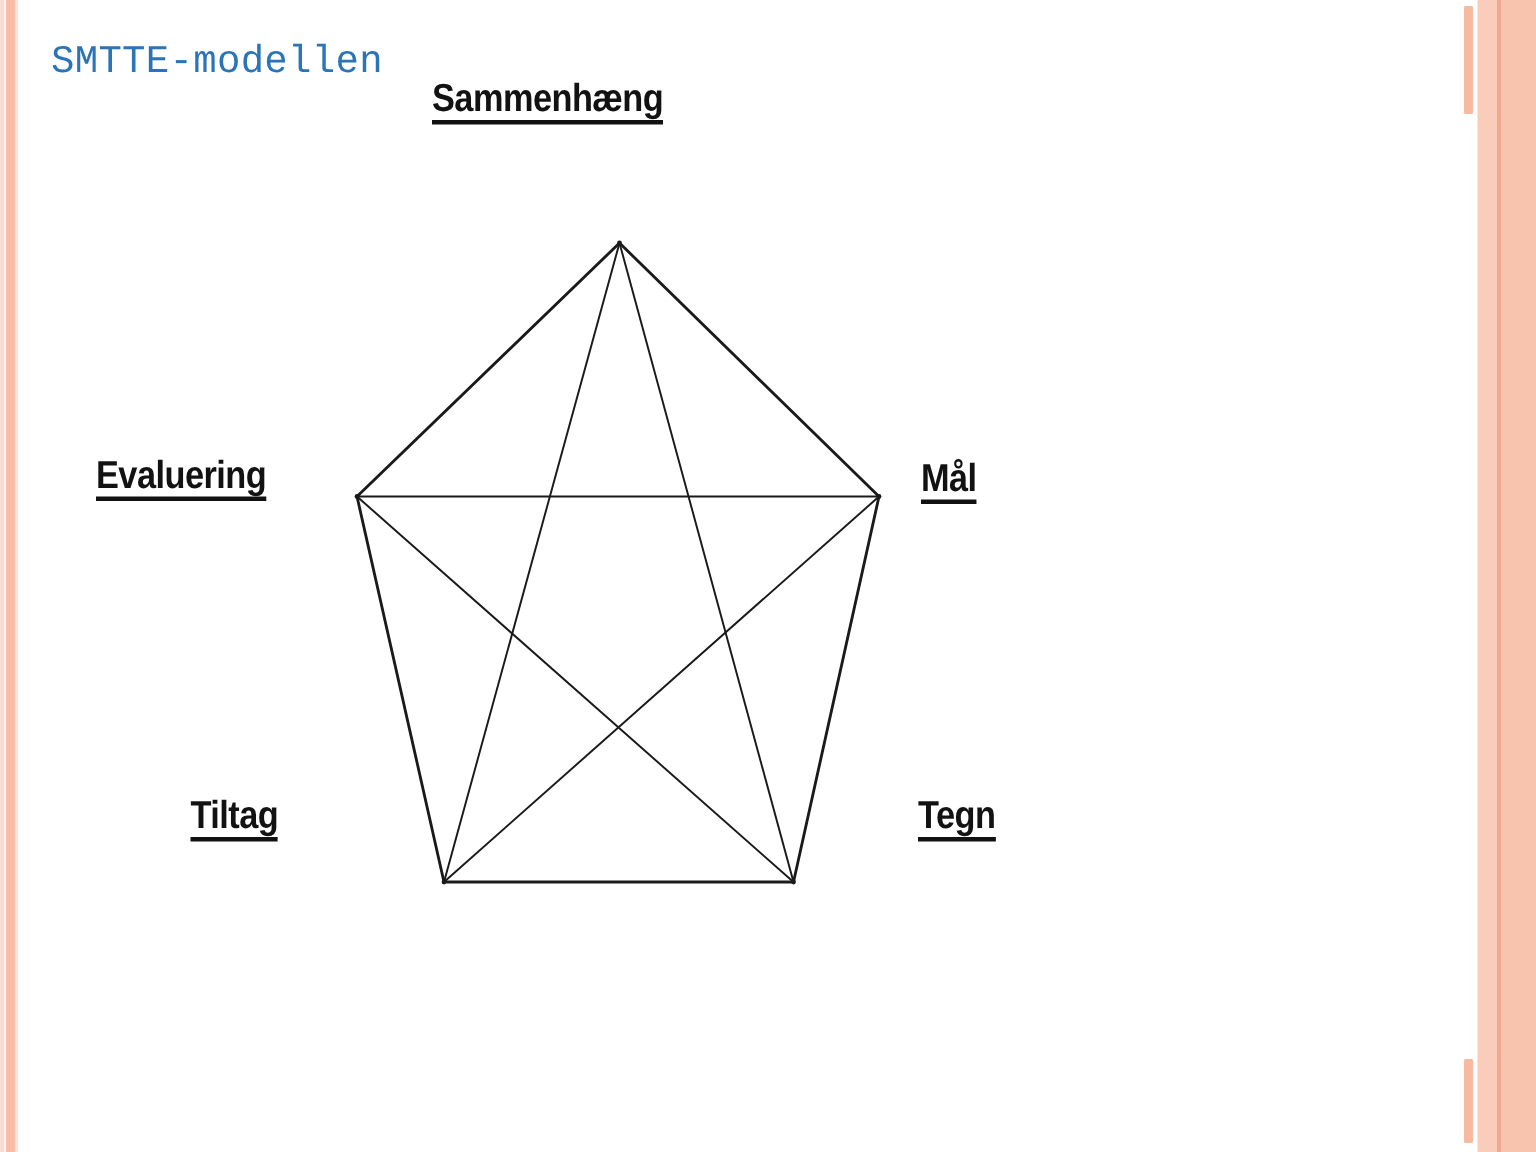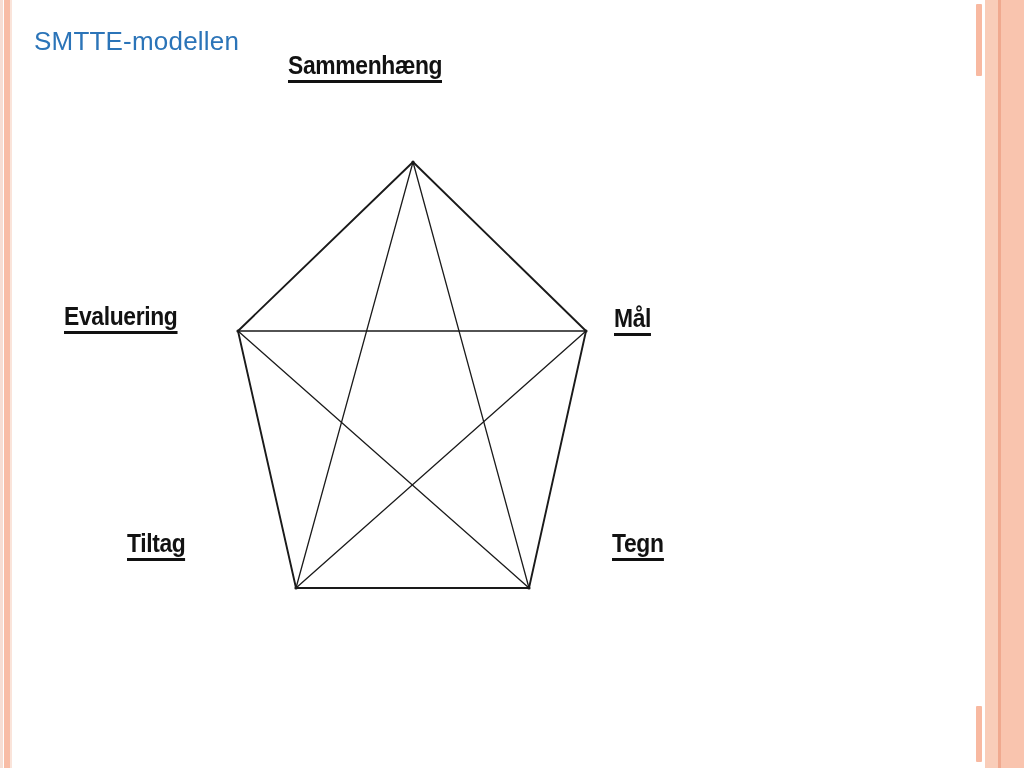--- a/index.html
+++ b/index.html
@@ -46,21 +46,21 @@
     border-radius: 1px;
   }
   #accent-top    { top: 4px;   height: 72px; }
   #accent-bottom { top: 706px; height: 56px; }
 
   
   #title {
     position: absolute;
     left: 34px;
     top: 27px;
-    font-family: Liberation Sans, sans-serif;
+    font-family: Liberation Mono, monospace;
     font-size: 26px;
     line-height: 1.1;
     color: #2b74b8;
     white-space: nowrap;
     letter-spacing: 0.2px;
   }
 
   
   #diagram {
     position: absolute;

